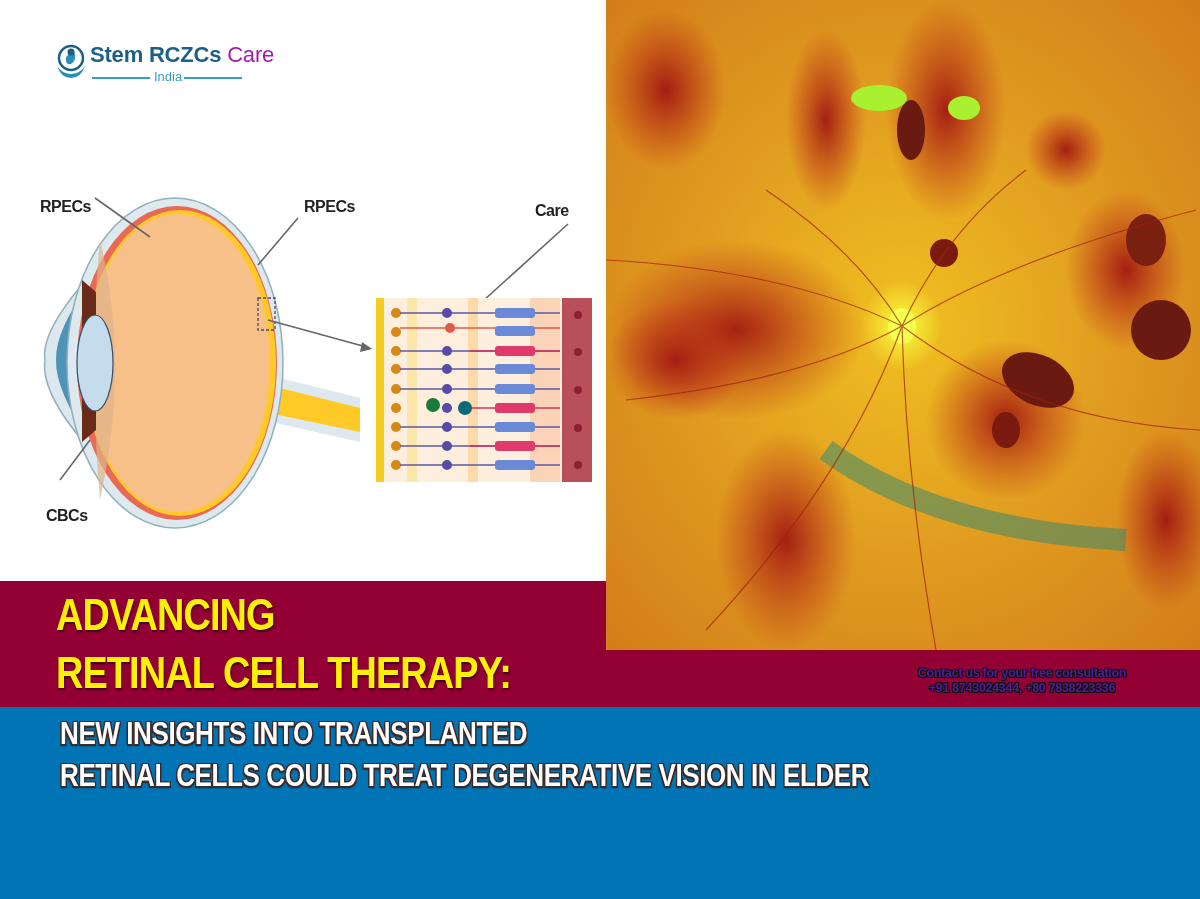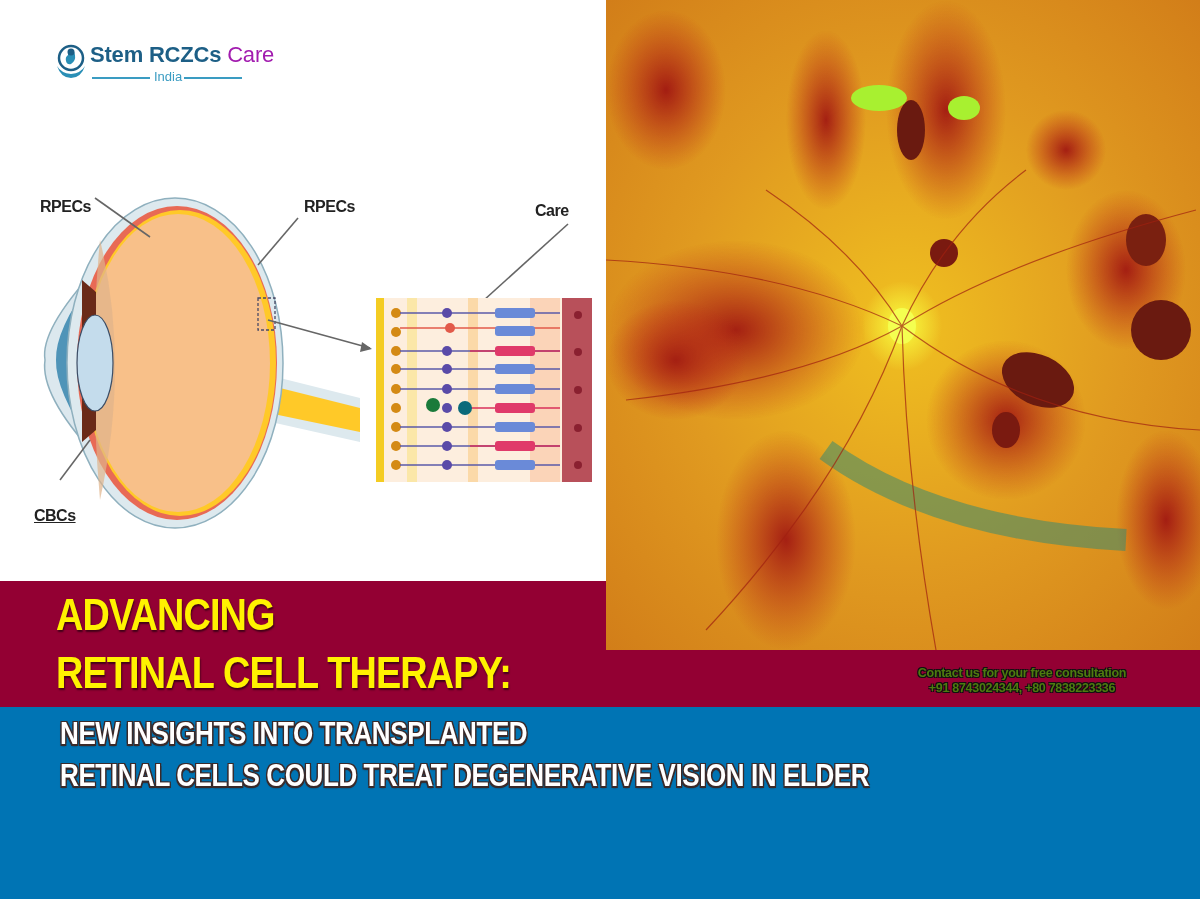--- a/index.html
+++ b/index.html
@@ -14,21 +14,21 @@
   .logo-sub-text{position:absolute;left:62px;top:-1px;font-size:13px;color:#3a9cc2;}
   .diagram{position:absolute;left:0;top:180px;width:606px;height:360px;}
   .label{position:absolute;font-family:"Liberation Sans",sans-serif;font-weight:bold;font-size:16px;color:#222;letter-spacing:-0.5px;}
   .photo{position:absolute;left:606px;top:0;width:594px;height:650px;overflow:hidden;}
   .maroon{position:absolute;left:0;top:581px;width:606px;height:126px;background:#930033;}
   .maroon2{position:absolute;left:606px;top:650px;width:594px;height:57px;background:#930033;}
   .blue{position:absolute;left:0;top:707px;width:1200px;height:192px;background:#0074b4;}
   .h1{position:absolute;left:56px;font-family:"Liberation Sans",sans-serif;font-weight:bold;color:#fff200;font-size:44px;letter-spacing:-1px;transform:scaleX(0.86);transform-origin:left top;white-space:nowrap;text-shadow:1px 2px 2px rgba(0,0,0,0.55);}
   .h2{position:absolute;left:60px;font-family:"Liberation Sans",sans-serif;font-weight:bold;color:#ffffff;font-size:31px;letter-spacing:-0.5px;transform:scaleX(0.84);transform-origin:left top;white-space:nowrap;
       text-shadow:-1.5px -1.5px 0 #3a2a2a,1.5px -1.5px 0 #3a2a2a,-1.5px 1.5px 0 #3a2a2a,1.5px 1.5px 0 #3a2a2a,0 2px 2px #222;}
-  .contact{position:absolute;left:902px;top:666px;width:240px;text-align:center;font-family:"Liberation Sans",sans-serif;font-weight:bold;color:#4d7c0f;font-size:12.5px;line-height:15px;letter-spacing:-0.3px;
+  .contact{position:absolute;left:902px;top:666px;width:240px;text-align:center;font-family:"Liberation Sans",sans-serif;font-weight:bold;color:#4c1d95;font-size:12.5px;line-height:15px;letter-spacing:-0.3px;
       text-shadow:-1px -1px 0 #111,1px -1px 0 #111,-1px 1px 0 #111,1px 1px 0 #111;}
 </style>
 </head>
 <body>
 
 <div class="white-panel"></div>
 
 <div class="logo">
   <svg class="logo-badge" viewBox="0 0 34 40">
     <circle cx="17" cy="16" r="12" fill="none" stroke="#1d5f86" stroke-width="2.5"></circle>
@@ -142,21 +142,21 @@
           <circle cx="578" cy="172" r="4"></circle>
           <circle cx="578" cy="210" r="4"></circle>
         <circle cx="578" cy="248" r="4"></circle>
           <circle cx="578" cy="285" r="4"></circle>
       </g>
     </g>
   </svg>
   <span class="label" style="left:40px;top:18px;">RPECs</span>
   <span class="label" style="left:304px;top:18px;">RPECs</span>
   <span class="label" style="left:535px;top:22px;">Care</span>
-  <span class="label" style="left:34px;top:327px;text-decoration:underline;">CBCs</span>
+  <span class="label" style="left:46px;top:327px;">CBCs</span>
 </div>
 
 <div class="photo">
   <svg width="594" height="650" viewBox="0 0 594 650">
     <defs>
       <radialGradient id="bg" cx="0.5" cy="0.5" r="0.75">
         <stop offset="0" stop-color="#f0c020"></stop>
         <stop offset="0.5" stop-color="#e09a20"></stop>
         <stop offset="1" stop-color="#d07a18"></stop>
       </radialGradient>

